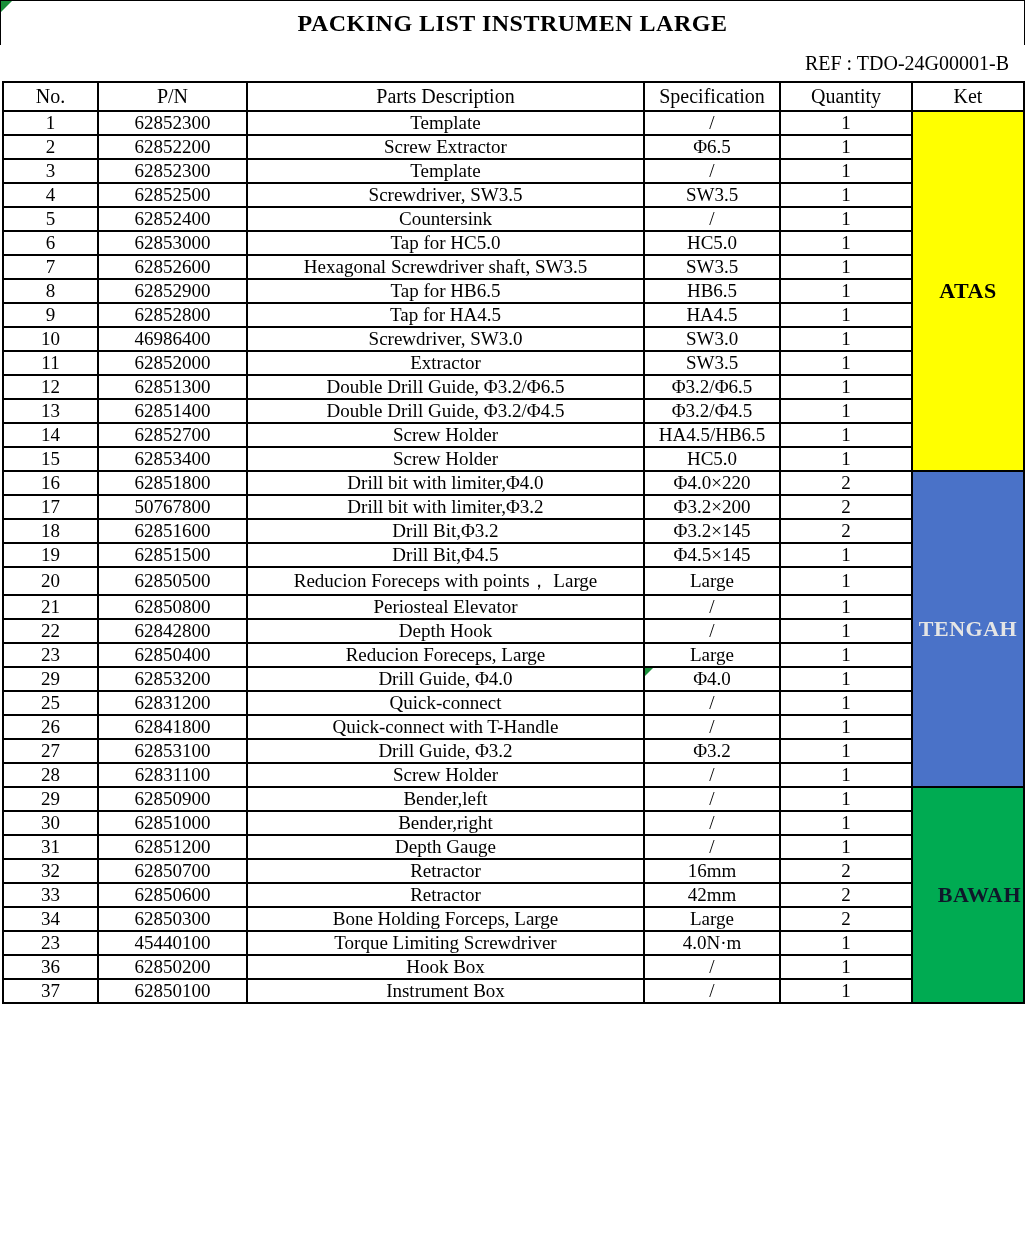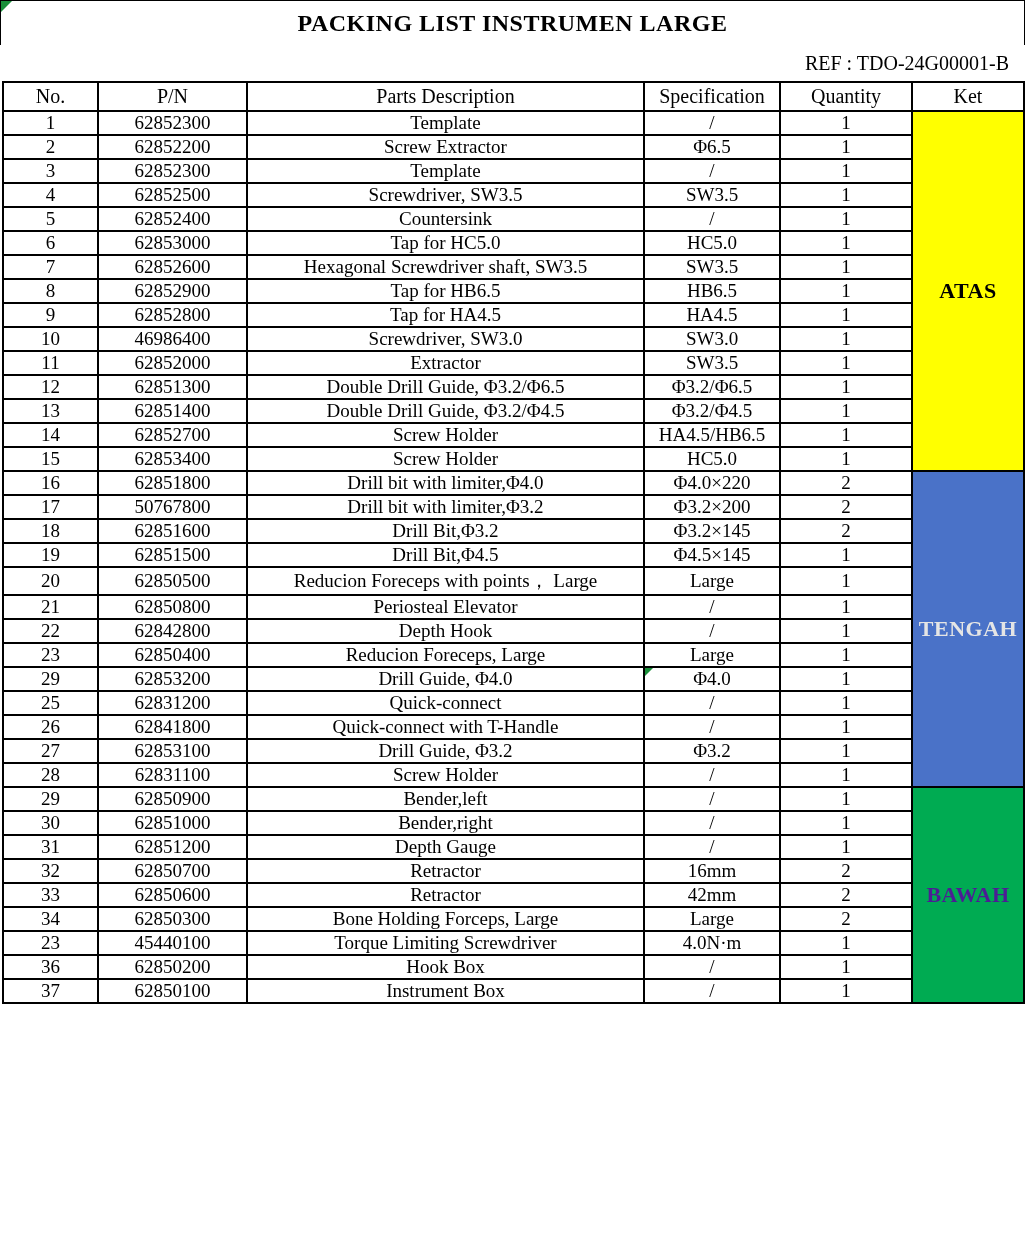--- a/index.html
+++ b/index.html
@@ -266,21 +266,21 @@
         <td class="c-desc">Screw Holder</td>
         <td class="c-spec">/</td>
         <td class="c-qty">1</td>
       </tr>
       <tr>
         <td class="c-no">29</td>
         <td class="c-pn">62850900</td>
         <td class="c-desc">Bender,left</td>
         <td class="c-spec">/</td>
         <td class="c-qty">1</td>
-        <td rowspan="9" class="c-ket" style="background: rgb(0, 171, 82); color: #4c1d95;">BAWAH</td>
+        <td rowspan="9" class="c-ket" style="background: rgb(0, 171, 82); color: #0f172a; text-align: right;">BAWAH</td>
       </tr>
       <tr>
         <td class="c-no">30</td>
         <td class="c-pn">62851000</td>
         <td class="c-desc">Bender,right</td>
         <td class="c-spec">/</td>
         <td class="c-qty">1</td>
       </tr>
       <tr>
         <td class="c-no">31</td>

